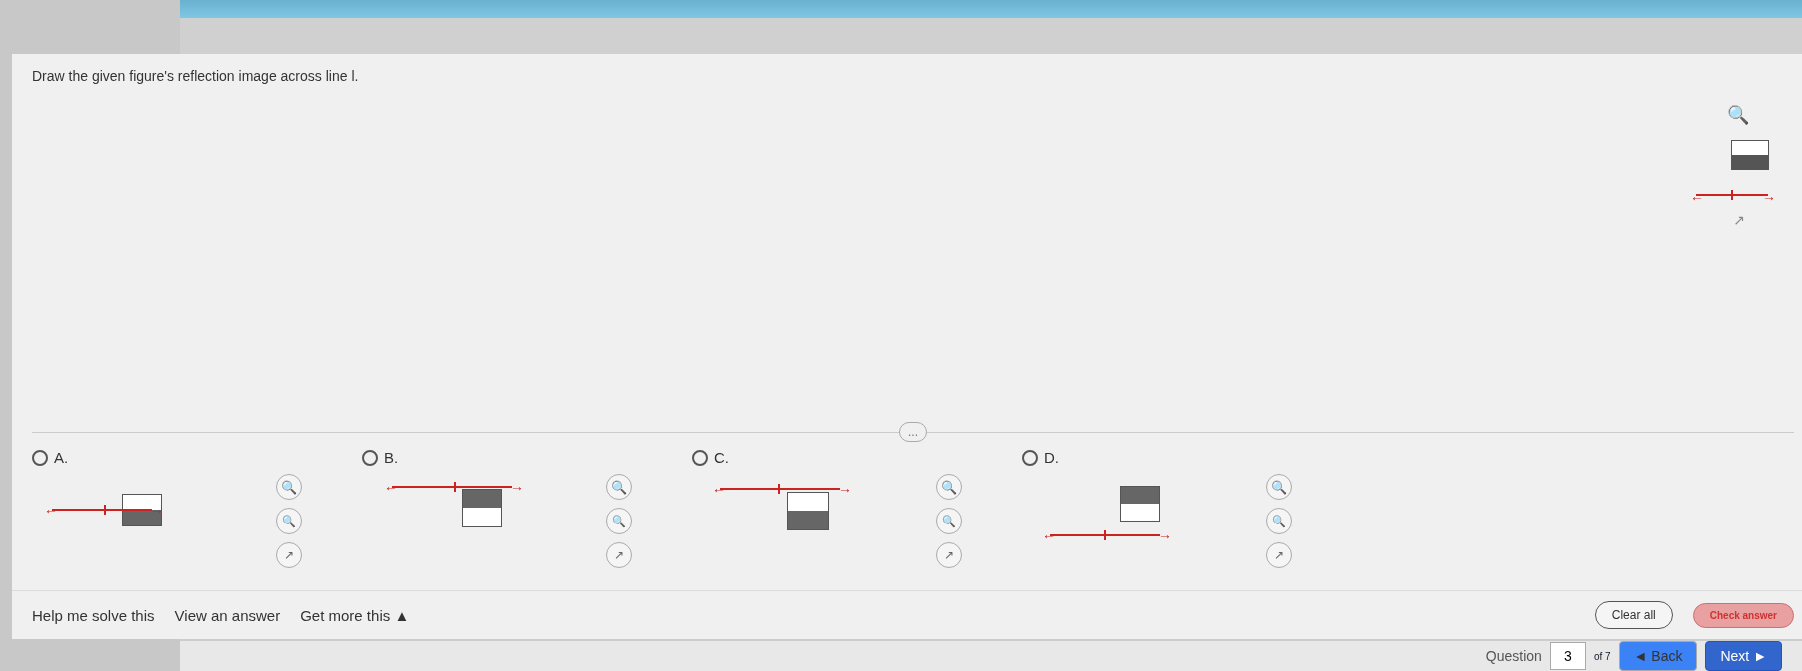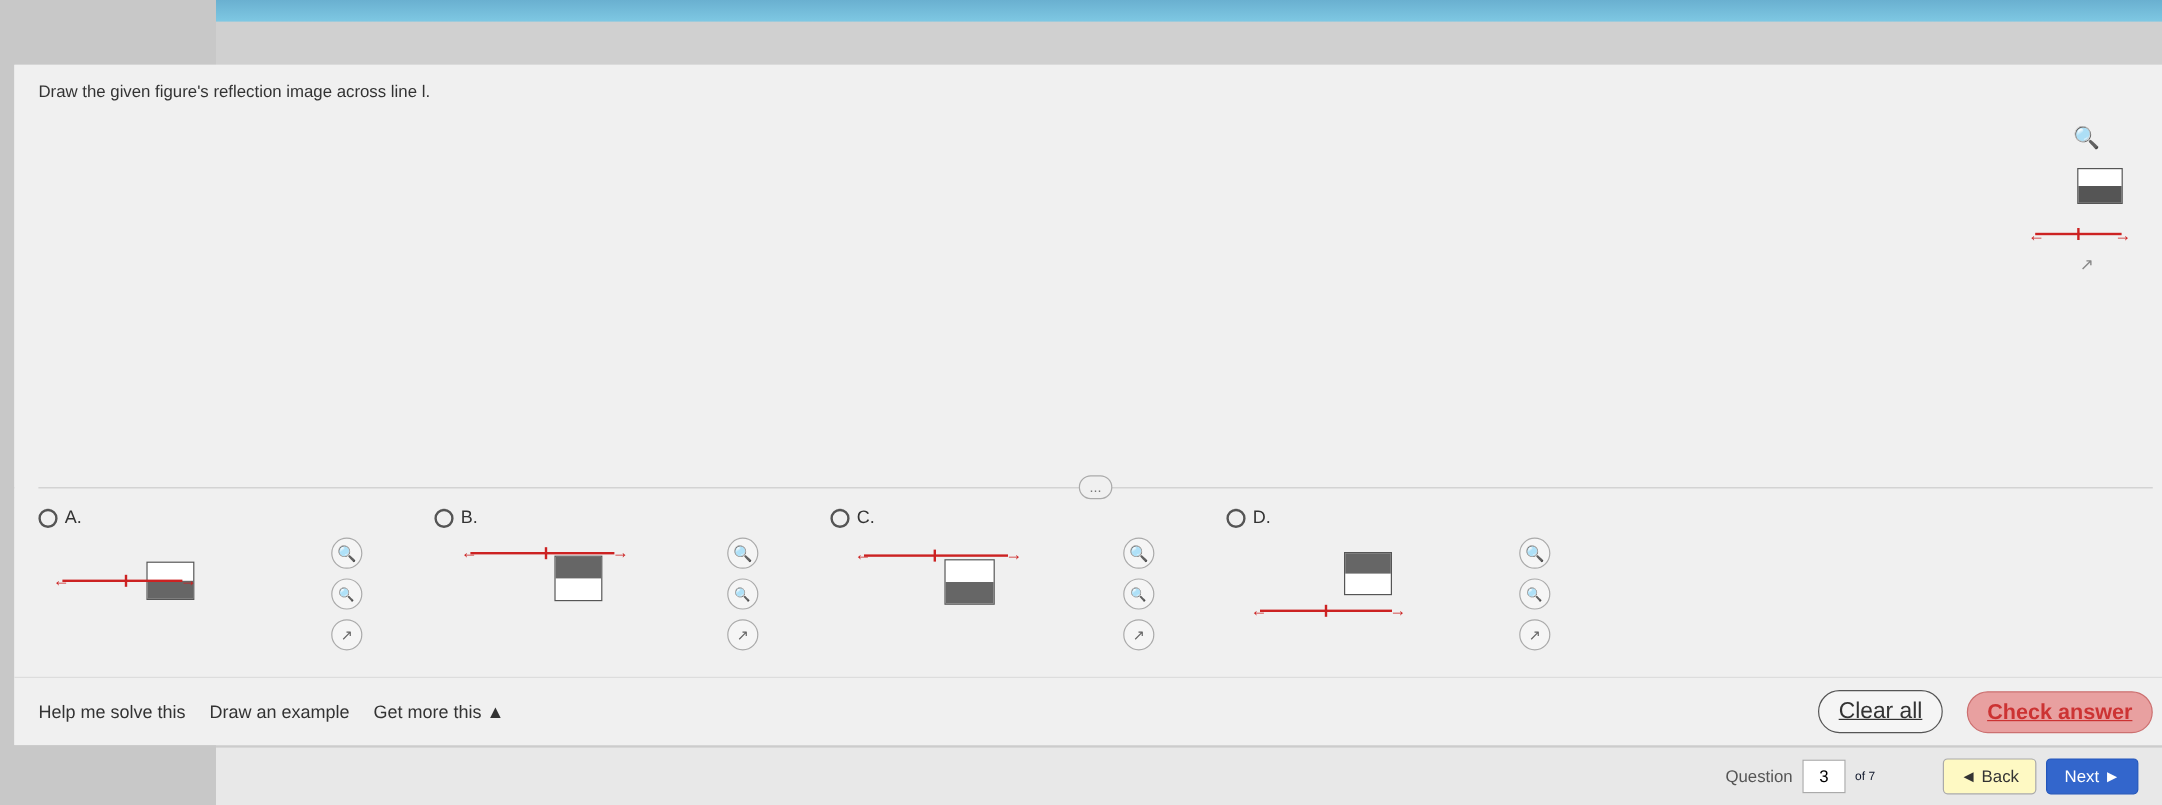--- a/index.html
+++ b/index.html
@@ -190,41 +190,39 @@
       cursor: pointer;
       text-decoration: none;
     }
 
     .btn-clear {
       margin-left: auto;
       padding: 6px 16px;
       border: 1.5px solid #555;
       border-radius: 20px;
       background: #f5f5f5;
-      font-size: 19px;
-      cursor: pointer;
-      color: #333;
-      text-decoration: underline;
+      font-size: 12px;
+      cursor: pointer;
+      color: #333;
     }
 
     .btn-check {
       padding: 6px 16px;
       border-radius: 20px;
       background: #e8a0a0;
       border: 1.5px solid #cc7070;
-      font-size: 18px;
+      font-size: 10px;
       cursor: pointer;
       color: #cc3333;
       font-weight: bold;
-      text-decoration: underline;
     }
 
     
     .bottom-footer {
-      height: 50px;
+      height: 32px;
       background: #e8e8e8;
       border-top: 2px solid #ccc;
       display: flex;
       align-items: center;
       padding: 0 20px;
       gap: 18px;
     }
 
     .review-progress-btn {
       padding: 8px 18px;
@@ -263,24 +261,23 @@
     }
 
     .nav-btn {
       padding: 6px 14px;
       border-radius: 4px;
       font-size: 14px;
       cursor: pointer;
     }
 
     .btn-back {
-      background: #fef9c3;
+      background: #3b82f6;
       border: 1.5px solid #aaa;
       color: #333;
-      margin-left: 48px;
     }
 
     .btn-next {
       background: #3366cc;
       border: 1.5px solid #2255bb;
       color: white;
     }
 
     
     .vtick {
@@ -437,21 +434,21 @@
               <div class="icon-btn" style="font-size:11px;">🔍</div>
               <div class="icon-btn" style="font-size:12px;">↗</div>
             </div>
           </div>
         </div>
 
       </div>
 
       <div class="help-bar">
         <a class="help-link">Help me solve this</a>
-        <a class="help-link">Draw an example</a>
+        <a class="help-link">View an answer</a>
         <a class="help-link">Get more this ▲</a>
         <button class="btn-clear">Clear all</button>
         <button class="btn-check">Check answer</button>
       </div>
 
     </div>
   </div>
 
   <div class="bottom-footer">
     <button class="review-progress-btn">Review Progress</button>

